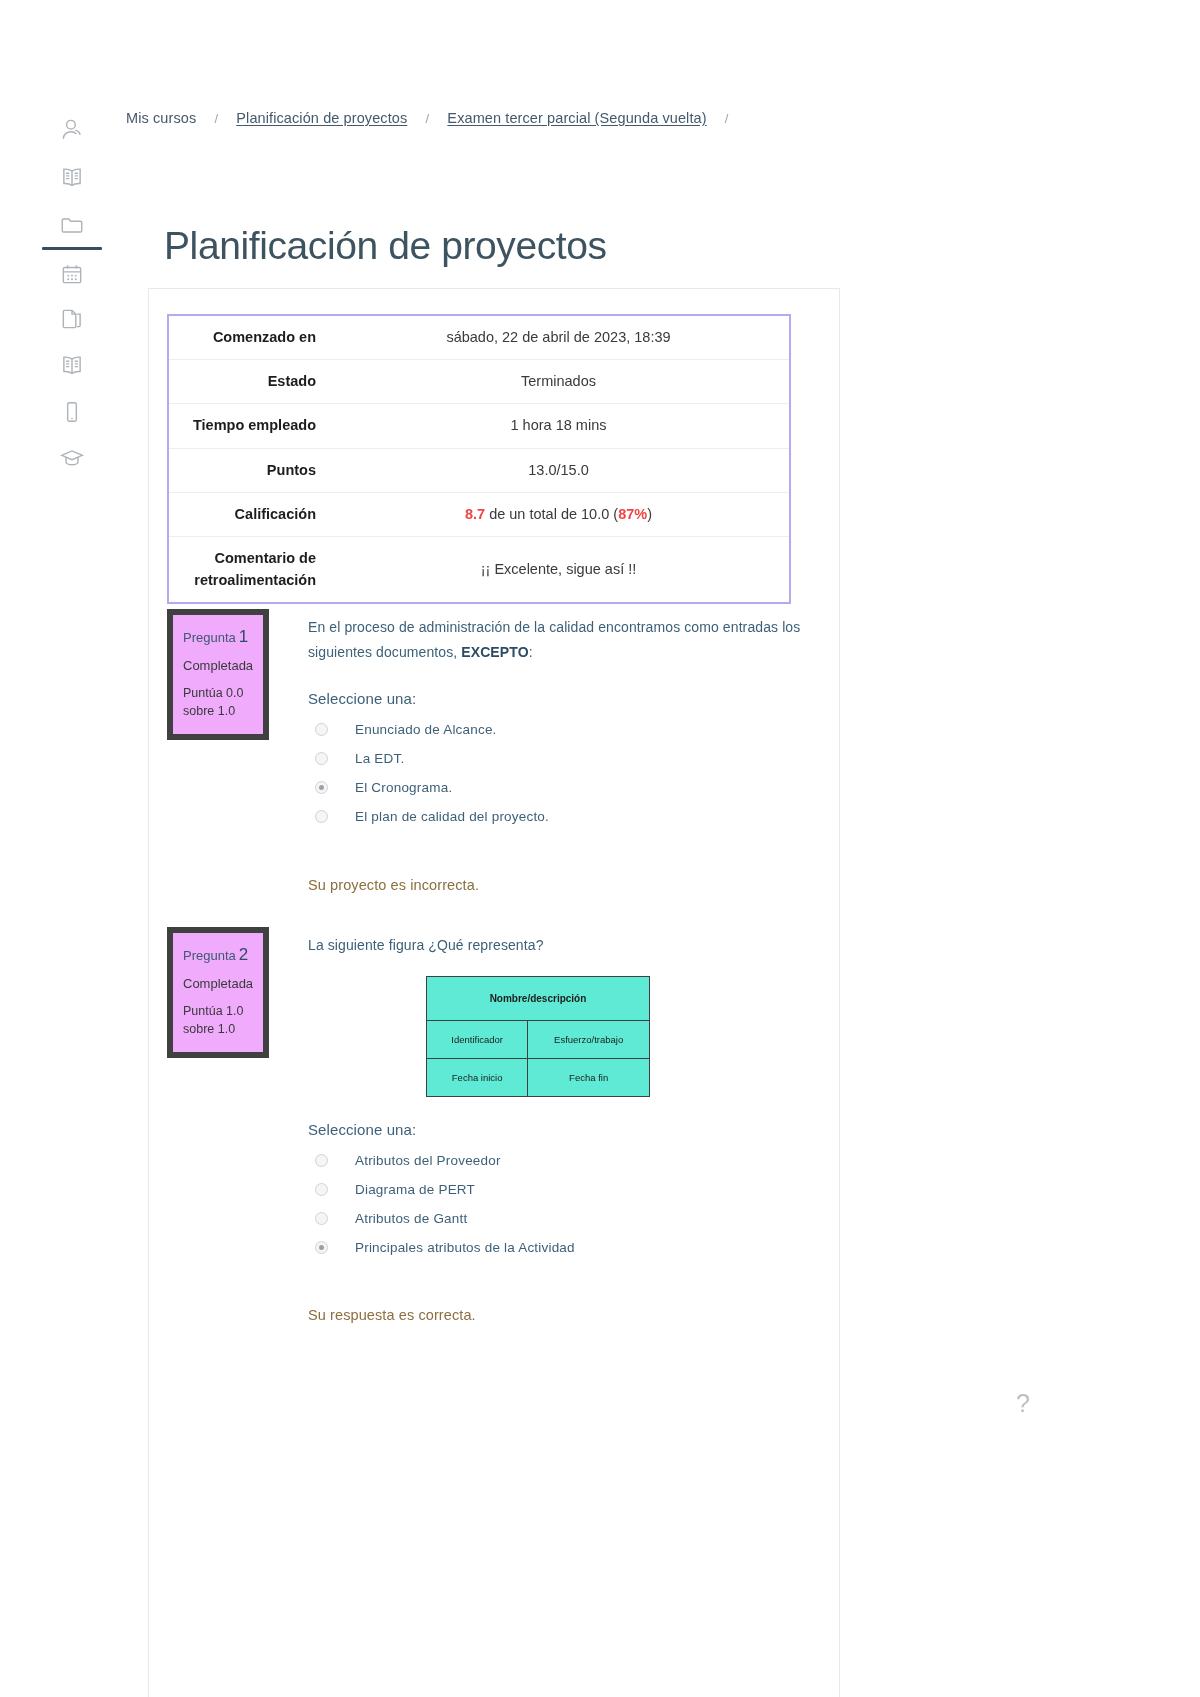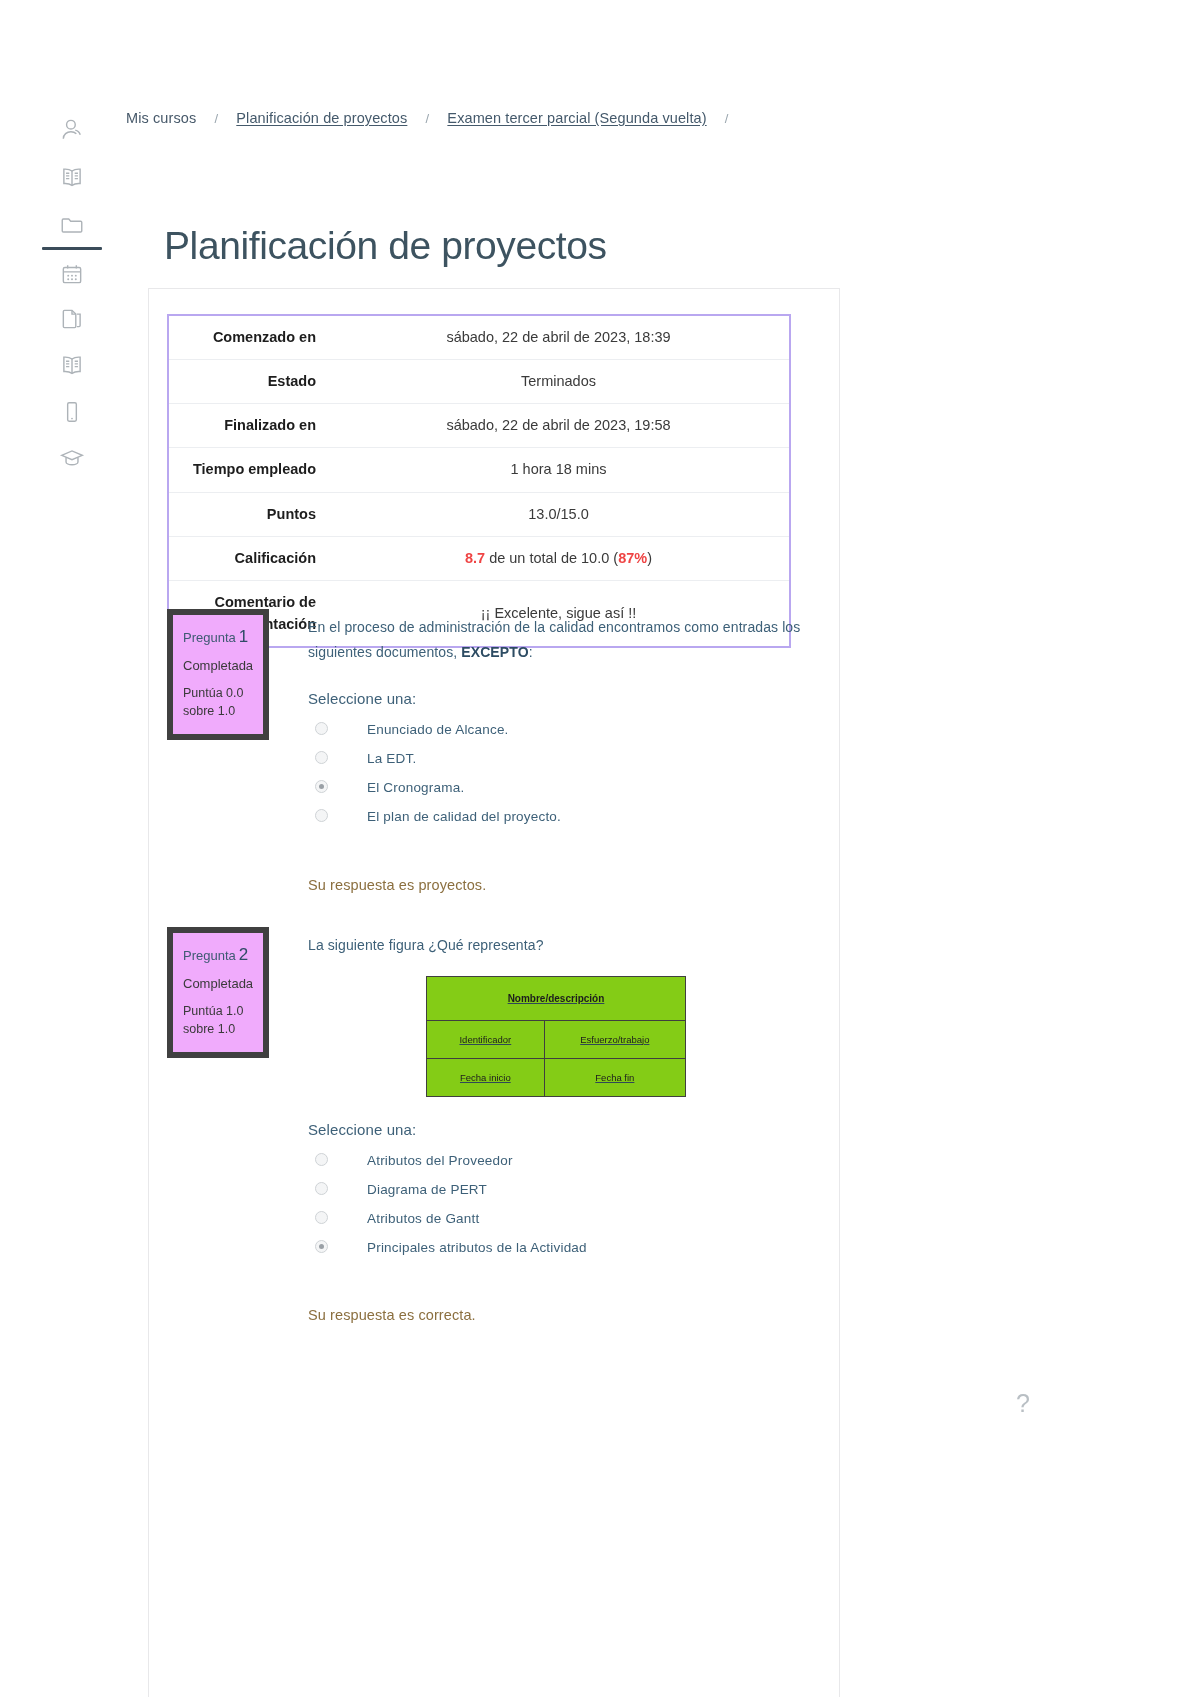--- a/index.html
+++ b/index.html
@@ -174,23 +174,22 @@
   .select-one {
     font-size: 15px;
     color: #3d6078;
     margin-top: 26px;
     margin-bottom: 8px;
     letter-spacing: .1px;
   }
   .answers { list-style: none; margin: 0; padding: 0; }
   .answer-row {
     display: flex;
-    align-items: flex-start;
+    align-items: center;
     padding: 7px 0;
-    gap: 12px;
   }
   .radio {
     width: 13px; height: 13px;
     border-radius: 50%;
     border: 1px solid #cfd3d6;
     background: #f4f5f6;
     margin-left: 7px;
     margin-right: 27px;
     flex: 0 0 auto;
     position: relative;
@@ -211,23 +210,22 @@
   .verdict {
     font-size: 14.5px;
     color: #8b6f3f;
     letter-spacing: .1px;
   }
 
   
   .figure-table {
     border-collapse: collapse;
     margin: 18px 0 0 118px;
-    width: 260px;
-    background: #84cc16;
-    text-decoration: underline;
+    width: 224px;
+    background: #5eead4;
   }
   .figure-table td {
     border: 1px solid #3f3f3f;
     text-align: center;
     font-size: 9.5px;
     color: #1d1d1d;
     padding: 13px 17px;
     font-family: "Liberation Sans", sans-serif;
   }
   .figure-table td.hdr { font-weight: 700; font-size: 10px; padding: 16px 4px; }
@@ -334,24 +332,20 @@
 
     <table id="summary-table">
       <tbody>
         <tr>
           <th>Comenzado en</th>
           <td>sábado, 22 de abril de 2023, 18:39</td>
         </tr>
         <tr>
           <th>Estado</th>
           <td>Terminados</td>
-        </tr>
-        <tr>
-          <th>Finalizado en</th>
-          <td>sábado, 22 de abril de 2023, 19:58</td>
         </tr>
         <tr>
           <th style="line-height:1.5">Tiempo empleado</th>
           <td>1 hora 18 mins</td>
         </tr>
         <tr>
           <th>Puntos</th>
           <td>13.0/15.0</td>
         </tr>
         <tr>
@@ -394,21 +388,21 @@
           <li class="answer-row">
             <span class="radio checked"></span>
             <span class="answer-label">El Cronograma.</span>
           </li>
           <li class="answer-row">
             <span class="radio"></span>
             <span class="answer-label">El plan de calidad del proyecto.</span>
           </li>
         </ul>
 
-        <div class="verdict" style="margin-top:46px">Su respuesta es proyectos.</div>
+        <div class="verdict" style="margin-top:46px">Su proyecto es incorrecta.</div>
       </div>
     </div>
 
     <div class="question-block" style="top:638px">
       <div class="qinfo" style="top:0">
         <div class="q-head">
           <span>Pregunta</span><span class="qnum">2</span>
         </div>
         <div class="q-state">Completada</div>
         <div class="q-grade">

